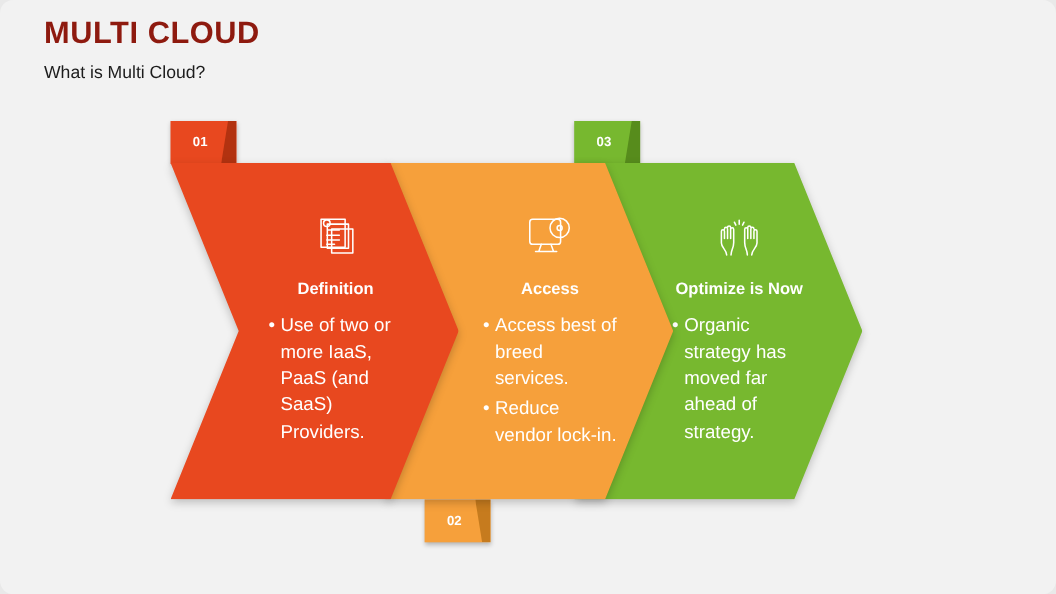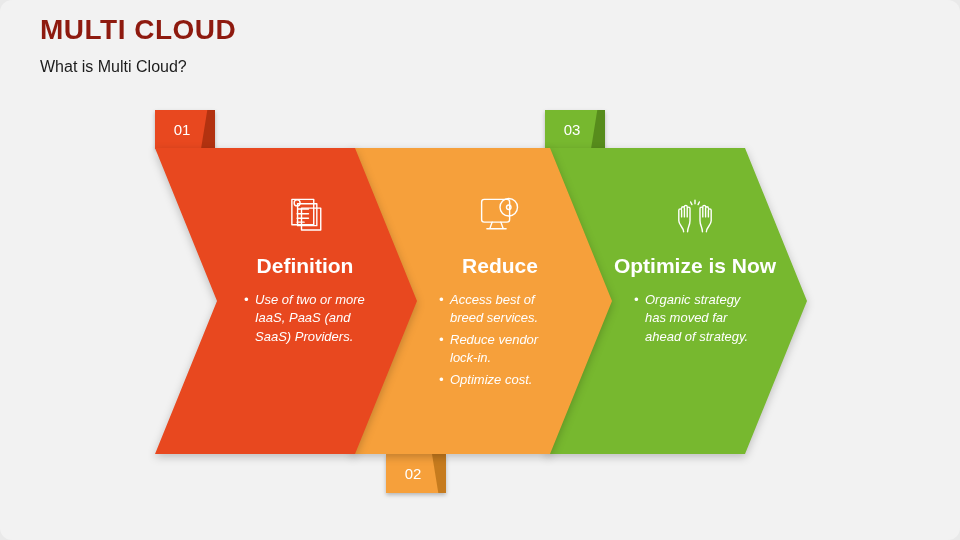--- a/index.html
+++ b/index.html
@@ -5,44 +5,44 @@
   html,body{margin:0;padding:0;}
   body{font-family:"Liberation Sans", sans-serif;background:#e9e9e9;}
   .slide{position:relative;width:960px;height:540px;background:#f2f2f2;overflow:hidden;border-radius:12px;}
 
   .title{position:absolute;left:40px;top:14px;margin:0;font-size:28px;font-weight:800;color:#8e1a0f;letter-spacing:.5px;}
   .subtitle{position:absolute;left:40px;top:58px;margin:0;font-size:16px;font-weight:400;color:#1c1c1c;}
 
   .step{position:absolute;top:110px;width:262px;height:384px;}
   .step-0{left:155px;z-index:3;}
   .step-1{left:350px;z-index:2;}
-  .step-2{left:545px;z-index:1;}
+  .step-2{left:522px;z-index:1;}
 
   .tab{position:absolute;left:0;width:60px;height:39px;background:var(--c);
        box-shadow:0 2px 4px rgba(0,0,0,.25);}
   .tab-top{top:0;}
   .tab-bottom{top:344px;margin-left:36px;}
   .tab::after{content:"";position:absolute;right:0;top:0;width:14px;height:100%;
        background:var(--fold);clip-path:polygon(45% 0,100% 0,100% 100%,0 100%);}
   .tab-bottom::after{clip-path:polygon(0 0,100% 0,100% 100%,45% 100%);}
   .tab .num{position:relative;z-index:1;display:block;width:100%;height:100%;
-       line-height:39px;text-align:center;color:#fff;font-weight:normal;font-size:15px;
+       line-height:39px;text-align:center;color:#fff;font-weight:bold;font-size:12px;
        padding-right:6px;box-sizing:border-box;}
 
   .arrow-shadow{position:absolute;left:0;top:38px;width:262px;height:306px;
        filter:drop-shadow(0 3px 4px rgba(0,0,0,.22));}
   .arrow{width:100%;height:100%;background:var(--c);
        clip-path:polygon(0 0,calc(100% - 62px) 0,100% 50%,calc(100% - 62px) 100%,0 100%,62px 50%);}
 
   .content{position:absolute;inset:0;display:flex;flex-direction:column;align-items:center;
        box-sizing:border-box;padding:40px 42px 14px 80px;color:#fff;}
   .icon{width:56px;height:56px;flex:0 0 auto;}
   .icon svg{width:100%;height:100%;display:block;}
-  .heading{font-size:21px;font-weight:bold;margin:10px 0 13px;text-align:center;white-space:nowrap;}
-  .bullets{list-style:none;margin:0;padding:0;width:122px;font-size:13px;line-height:1.42;font-style:italic;}
+  .heading{font-size:15px;font-weight:bold;margin:10px 0 13px;text-align:center;white-space:nowrap;}
+  .bullets{list-style:none;margin:0;padding:0;width:122px;font-size:17px;line-height:1.42;}
   .bullets li{position:relative;padding-left:11px;margin-bottom:3px;}
   .bullets li::before{content:"\2022";position:absolute;left:0;top:0;}
 </style>
 </head>
 <body>
 
 <div class="slide">
 
   <h1 class="title" style="color: rgb(142, 26, 15);">MULTI CLOUD</h1>
   <h2 class="subtitle">What is Multi Cloud?</h2>
@@ -79,25 +79,24 @@
       <div class="arrow"></div>
       <div class="content">
         <span class="icon">
           <svg viewBox="0 0 64 64" fill="none" stroke="#ffffff" stroke-width="1.6" stroke-linecap="round" stroke-linejoin="round">
             <rect x="11" y="13" width="32" height="26" rx="3"></rect>
             <circle cx="42" cy="22" r="10"></circle>
             <circle cx="42" cy="22" r="2.6"></circle>
             <path d="M23 39 l-2.5 7 M33 39 l2.5 7 M17 46.5 h22"></path>
           </svg>
         </span>
-        <div class="heading">Reduce</div>
+        <div class="heading">Access</div>
         <ul class="bullets">
           <li>Access best of breed services.</li>
           <li>Reduce vendor lock-in.</li>
-          <li>Optimize cost.</li>
         </ul>
       </div>
     </div>
   </div>
 
   <div class="step step-2" style="--c: #77b82f; --fold: #578c1c;">
     <div class="tab tab-top">
       <span class="num">03</span>
     </div>
     <div class="arrow-shadow">

